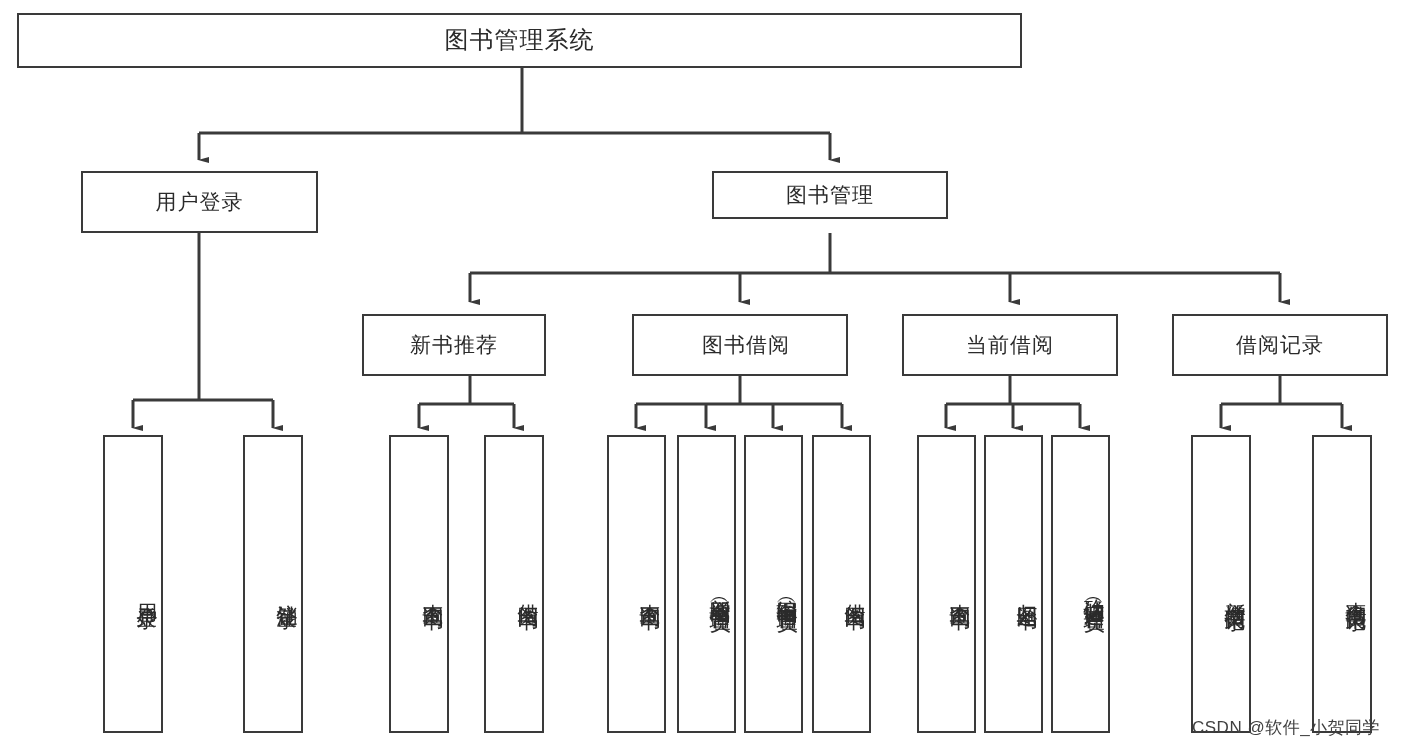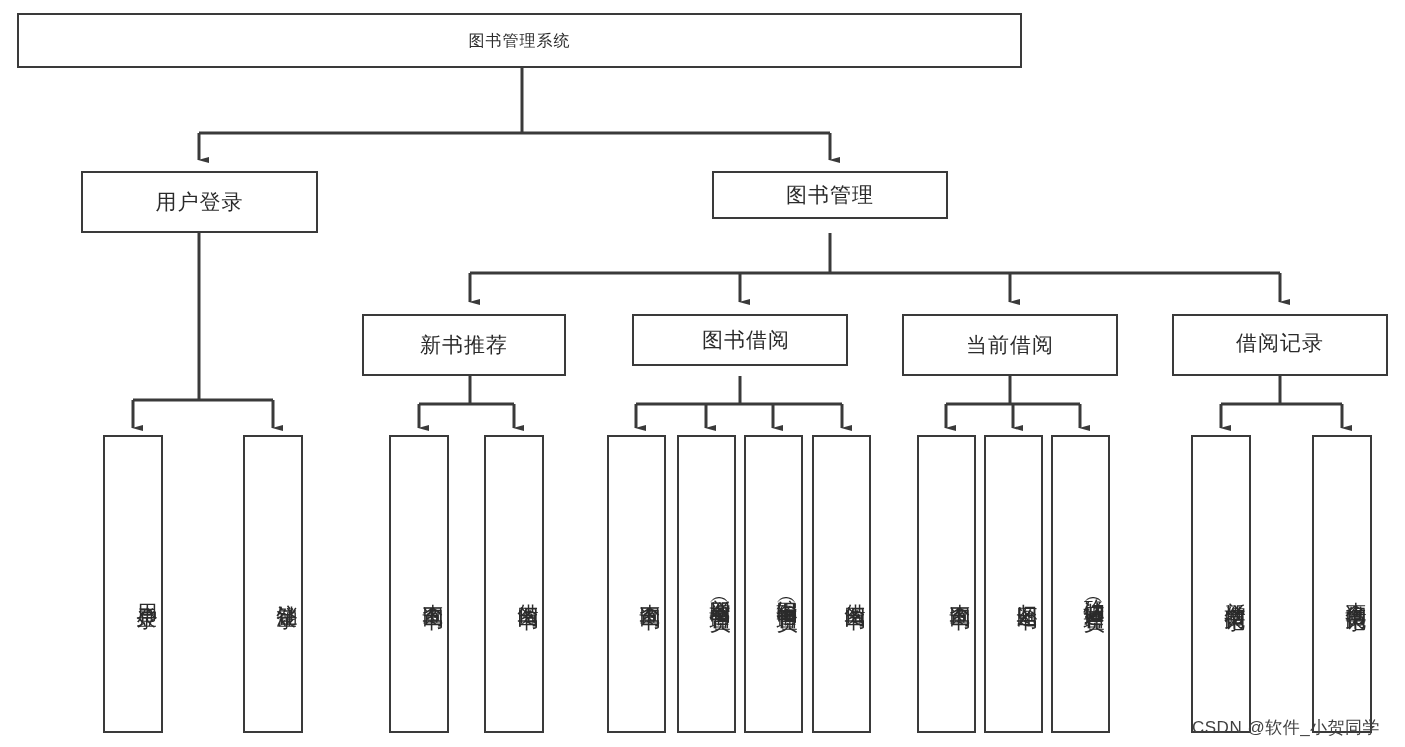--- a/index.html
+++ b/index.html
@@ -27,21 +27,21 @@
     justify-content: center;
     color: #2b2b2b;
     z-index: 3;
   }
   .node.horiz {
     font-size: 21px;
     letter-spacing: 1px;
     line-height: 1.2;
   }
   .node.root {
-    font-size: 16px;
+    font-size: 24px;
   }
   .node.vert {
     writing-mode: vertical-rl;
     text-orientation: upright;
     font-size: 21px;
     letter-spacing: 2px;
     padding-top: 14px;
     align-items: flex-start;
     justify-content: center;
   }
@@ -130,30 +130,30 @@
     <span class="label">图书管理系统</span>
   </div>
 
   <div class="node horiz" style="left:81px; top:171px; width:237px; height:62px;">
     <span class="label">用户登录</span>
   </div>
   <div class="node horiz" style="left:712px; top:171px; width:236px; height:48px;">
     <span class="label">图书管理</span>
   </div>
 
-  <div class="node horiz" style="left:362px; top:314px; width:204px; height:62px;">
+  <div class="node horiz" style="left:362px; top:314px; width:184px; height:62px;">
     <span class="label">新书推荐</span>
   </div>
-  <div class="node horiz" style="left:632px; top:314px; width:216px; height:52px;padding-left:12px;">
+  <div class="node horiz" style="left:632px; top:314px; width:216px; height:62px;padding-left:12px;">
     <span class="label">图书借阅</span>
   </div>
   <div class="node horiz" style="left:902px; top:314px; width:216px; height:62px;">
     <span class="label">当前借阅</span>
   </div>
-  <div class="node horiz" style="left:1172px; top:314px; width:216px; height:62px;font-family:Liberation Mono, monospace;">
+  <div class="node horiz" style="left:1172px; top:314px; width:216px; height:62px;">
     <span class="label">借阅记录</span>
   </div>
 
   <div class="node vert" style="left:103px; top:435px; width:60px; height:298px;">
     <span class="label">用户登录</span>
   </div>
   <div class="node vert" style="left:243px; top:435px; width:60px; height:298px;">
     <span class="label">注销登录</span>
   </div>
 

